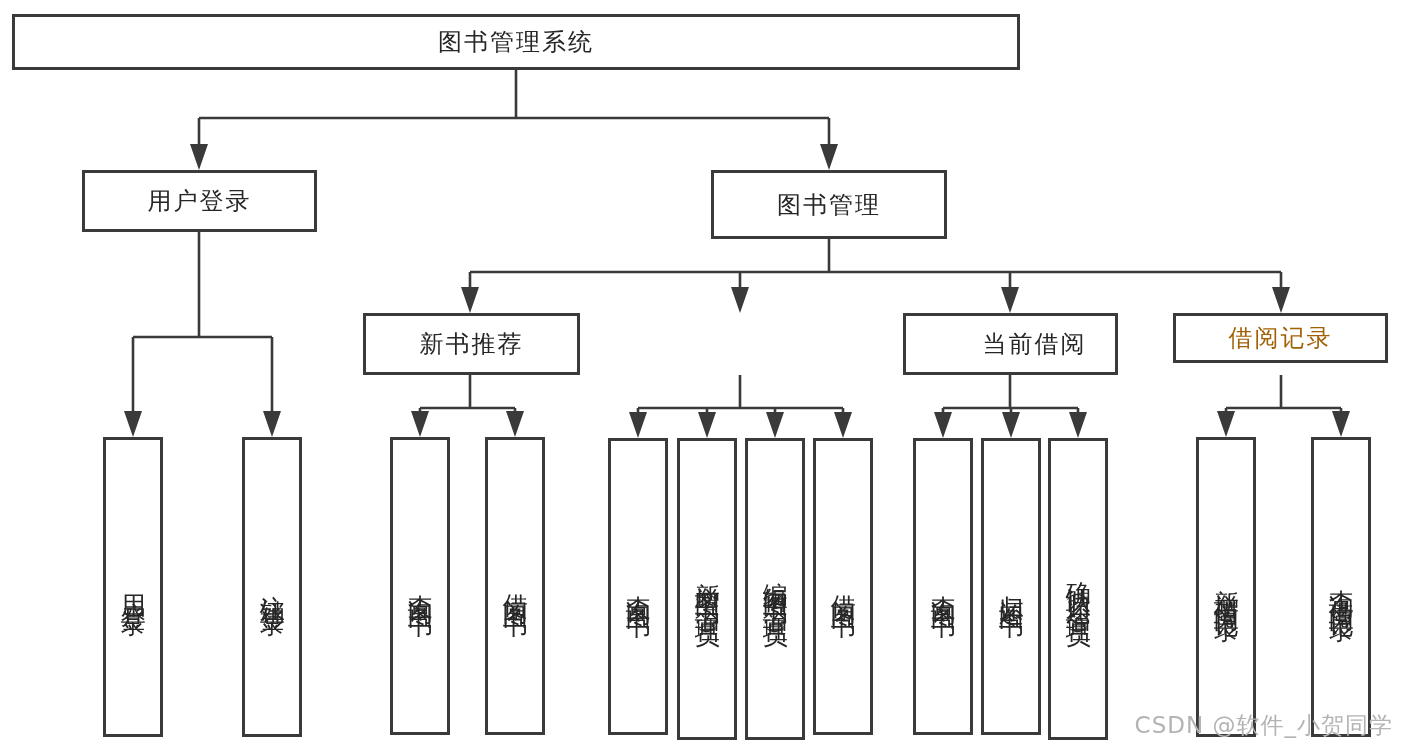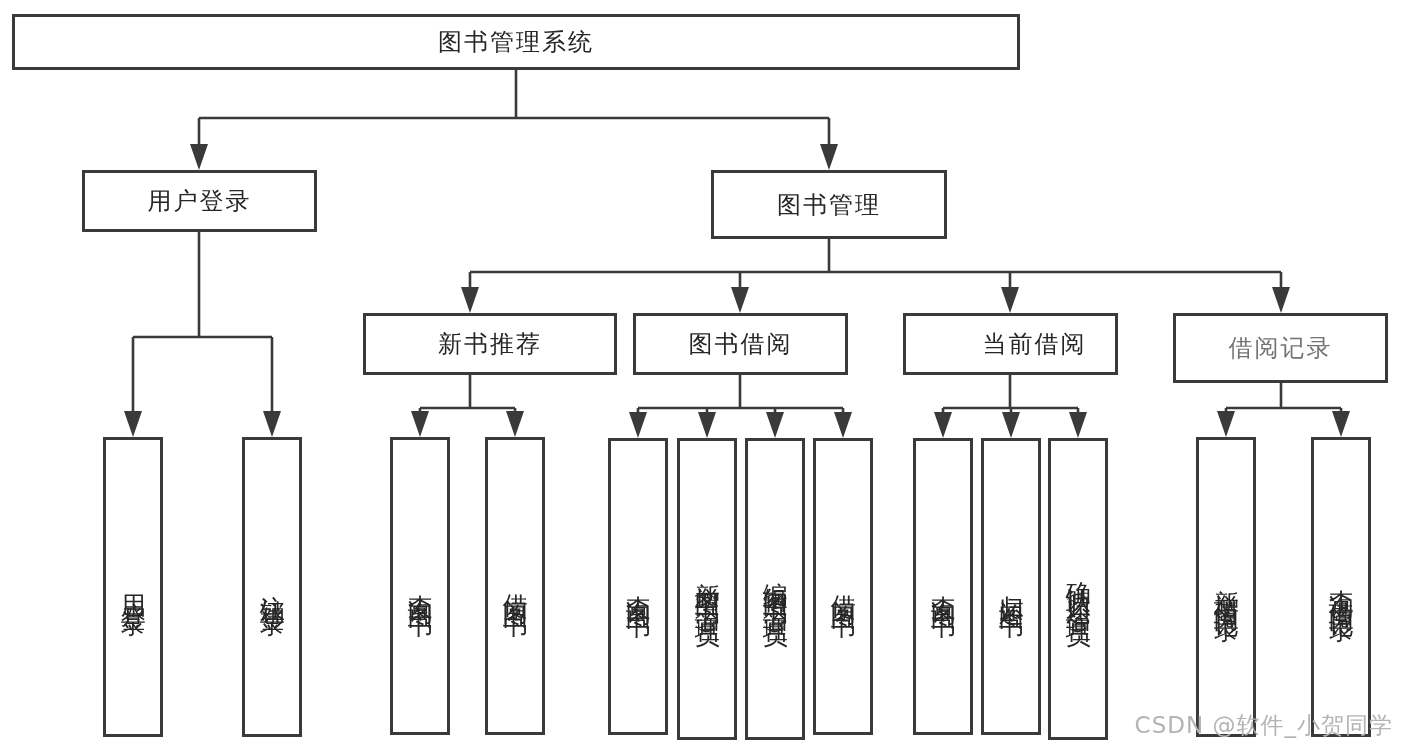--- a/index.html
+++ b/index.html
@@ -60,24 +60,23 @@
 
 <div class="stage" style="background: rgb(255, 255, 255);">
   <svg class="wires" width="1405" height="747" aria-hidden="true">
       <path d="M516 70 V118 M199 118 H829 M199 118 V150 M829 118 V150 M199 232 V337 M133 337 H272 M133 337 V417 M272 337 V417 M829 232 V272 M470 272 H1281 M470 272 V293 M740 272 V293 M1010 272 V293 M1281 272 V293 M470 375 V408 M420 408 H515 M420 408 V417 M515 408 V417 M740 375 V408 M638 408 H843 M638 408 V418 M707 408 V418 M775 408 V418 M843 408 V418 M1010 375 V408 M943 408 H1078 M943 408 V418 M1011 408 V418 M1078 408 V418 M1281 375 V408 M1226 408 H1341 M1226 408 V417 M1341 408 V417" fill="none" stroke="#3a3a3a" stroke-width="2.6"></path>
       <path d="M190 144 L208 144 L199 170 Z M820 144 L838 144 L829 170 Z M124 411 L142 411 L133 437 Z M263 411 L281 411 L272 437 Z M461 287 L479 287 L470 313 Z M731 287 L749 287 L740 313 Z M1001 287 L1019 287 L1010 313 Z M1272 287 L1290 287 L1281 313 Z M411 411 L429 411 L420 437 Z M506 411 L524 411 L515 437 Z M629 412 L647 412 L638 438 Z M698 412 L716 412 L707 438 Z M766 412 L784 412 L775 438 Z M834 412 L852 412 L843 438 Z M934 412 L952 412 L943 438 Z M1002 412 L1020 412 L1011 438 Z M1069 412 L1087 412 L1078 438 Z M1217 411 L1235 411 L1226 437 Z M1332 411 L1350 411 L1341 437 Z" fill="#3a3a3a" stroke="none"></path>
     </svg>
   <div class="watermark" style="color: rgb(179, 179, 179);">CSDN @软件_小贺同学</div>
 <div class="box h" style="left: 12px; top: 14px; width: 1008px; height: 56px; color: rgb(38, 38, 38);">图书管理系统</div>
     <div class="box h" style="left: 82px; top: 170px; width: 235px; height: 62px; color: rgb(38, 38, 38);">用户登录</div>
     <div class="box h" style="left: 711px; top: 170px; width: 236px; height: 69px; color: rgb(38, 38, 38);">图书管理</div>
-    <div class="box h" style="left: 363px; top: 313px; width: 254px; height: 62px; color: rgb(38, 38, 38);">新书推荐</div>
-    <div class="box h" style="left: 633px; top: 313px; width: 215px; height: 62px; color: rgb(38, 38, 38);">图书借阅</div>
+    <div class="box h" style="left: 363px; top: 313px; width: 217px; height: 62px; color: rgb(38, 38, 38);">新书推荐</div>
     <div class="box h" style="left: 903px; top: 313px; width: 215px; height: 62px; color: rgb(38, 38, 38); padding-left: 48px;">当前借阅</div>
-    <div class="box h" style="left: 1173px; top: 313px; width: 215px; height: 70px; color: #737373;">借阅记录</div>
+    <div class="box h" style="left: 1173px; top: 313px; width: 215px; height: 50px; color: #a16207;">借阅记录</div>
     <div class="box v" style="left: 103px; top: 437px; width: 60px; height: 300px; color: rgb(38, 38, 38);">用户登录</div>
     <div class="box v" style="left: 242px; top: 437px; width: 60px; height: 300px; color: rgb(38, 38, 38);">注销登录</div>
     <div class="box v" style="left: 390px; top: 437px; width: 60px; height: 298px; color: rgb(38, 38, 38);">查询图书</div>
     <div class="box v" style="left: 485px; top: 437px; width: 60px; height: 298px; color: rgb(38, 38, 38);">借阅图书</div>
     <div class="box v" style="left: 608px; top: 438px; width: 60px; height: 297px; color: rgb(38, 38, 38);">查询图书</div>
     <div class="box v" style="left: 677px; top: 438px; width: 60px; height: 302px; color: rgb(38, 38, 38);">新增图书（管理员）</div>
     <div class="box v" style="left: 745px; top: 438px; width: 60px; height: 302px; color: rgb(38, 38, 38);">编辑图书（管理员）</div>
     <div class="box v" style="left: 813px; top: 438px; width: 60px; height: 297px; color: rgb(38, 38, 38);">借阅图书</div>
     <div class="box v" style="left: 913px; top: 438px; width: 60px; height: 297px; color: rgb(38, 38, 38);">查询图书</div>
     <div class="box v" style="left: 981px; top: 438px; width: 60px; height: 297px; color: rgb(38, 38, 38);">归还图书</div>

